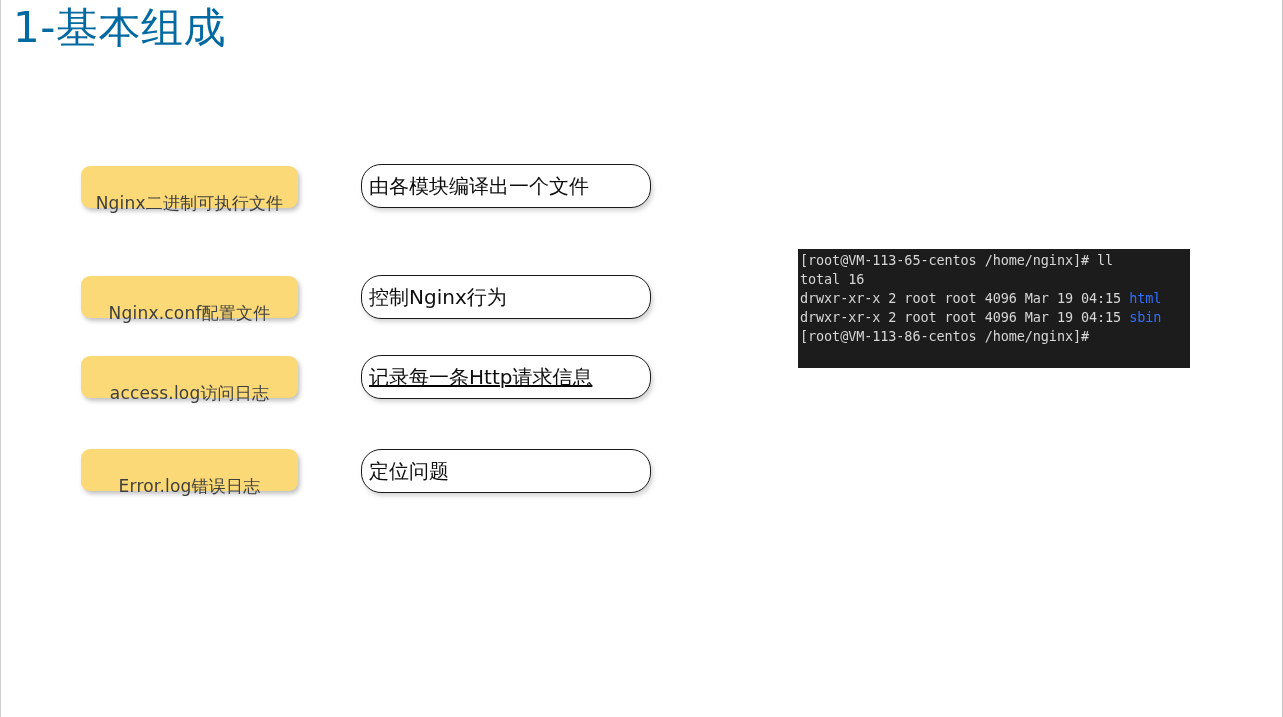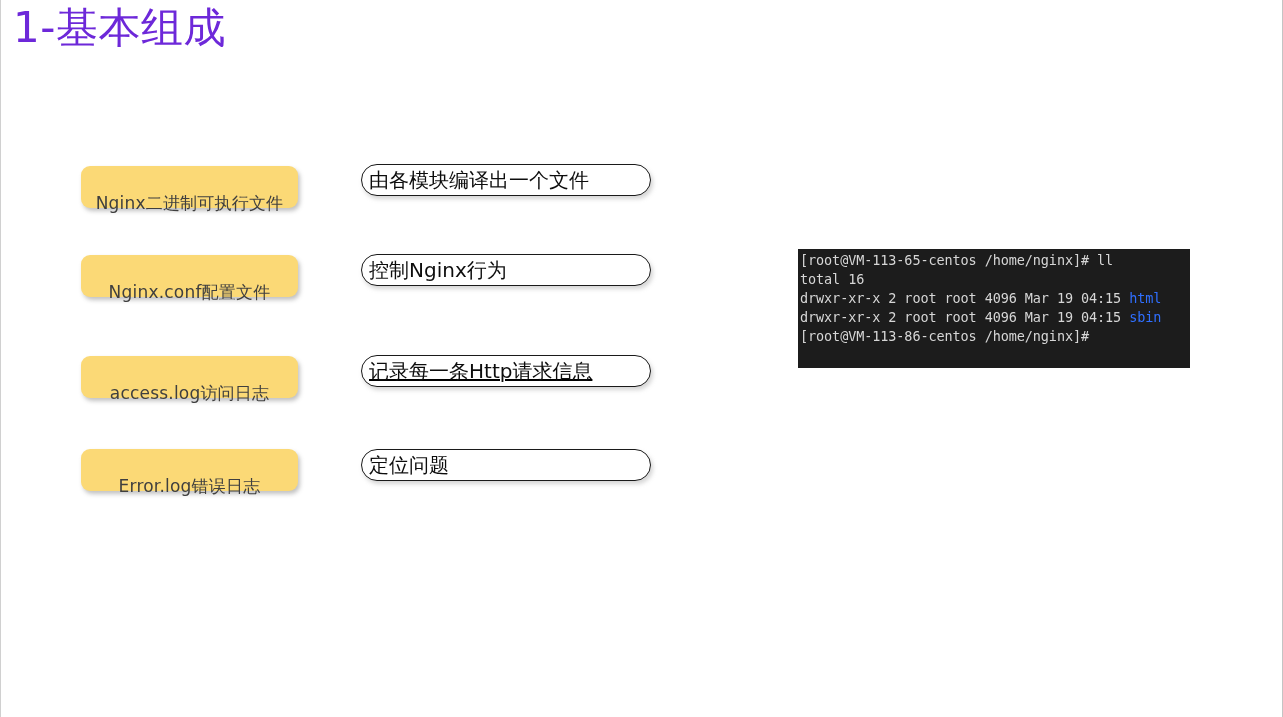--- a/index.html
+++ b/index.html
@@ -28,21 +28,21 @@
     overflow: hidden;
   }
 
   
   #page-title {
     position: absolute;
     left: 12px;
     top: 4px;
     font-size: 42px;
     line-height: 1.15;
-    color: #6d28d9;
+    color: #0369a1;
     font-family: "DejaVu Sans", "Liberation Sans", sans-serif;
     font-weight: 400;
     letter-spacing: 0.5px;
     white-space: nowrap;
   }
 
   
   .row {
     position: absolute;
     left: 0;
@@ -71,21 +71,21 @@
     white-space: nowrap;
     letter-spacing: 0.2px;
     margin-top: 33px;
   }
 
   
   .obox {
     position: absolute;
     left: 360px;
     width: 290px;
-    height: 32px;
+    height: 44px;
     background: #ffffff;
     border: 1.6px solid #1a1a1a;
     border-radius: 20px;
     box-shadow: 2px 3px 4px rgba(150,150,150,0.40);
     display: flex;
     align-items: center;
     box-sizing: border-box;
     padding: 0 7px;
   }
   .obox-label {
@@ -129,21 +129,21 @@
 
   <div class="row" style="top:166px;">
     <div class="pill">
       <span class="pill-label">Nginx二进制可执行文件</span>
     </div>
     <div class="obox" style="top:-2px;">
       <span class="obox-label">由各模块编译出一个文件</span>
     </div>
   </div>
 
-  <div class="row" style="top:255px;">
+  <div class="row" style="top:276px;">
     <div class="pill">
       <span class="pill-label">Nginx.conf配置文件</span>
     </div>
     <div class="obox" style="top:-1px;">
       <span class="obox-label">控制Nginx行为</span>
     </div>
   </div>
 
   <div class="row" style="top:356px;">
     <div class="pill">

